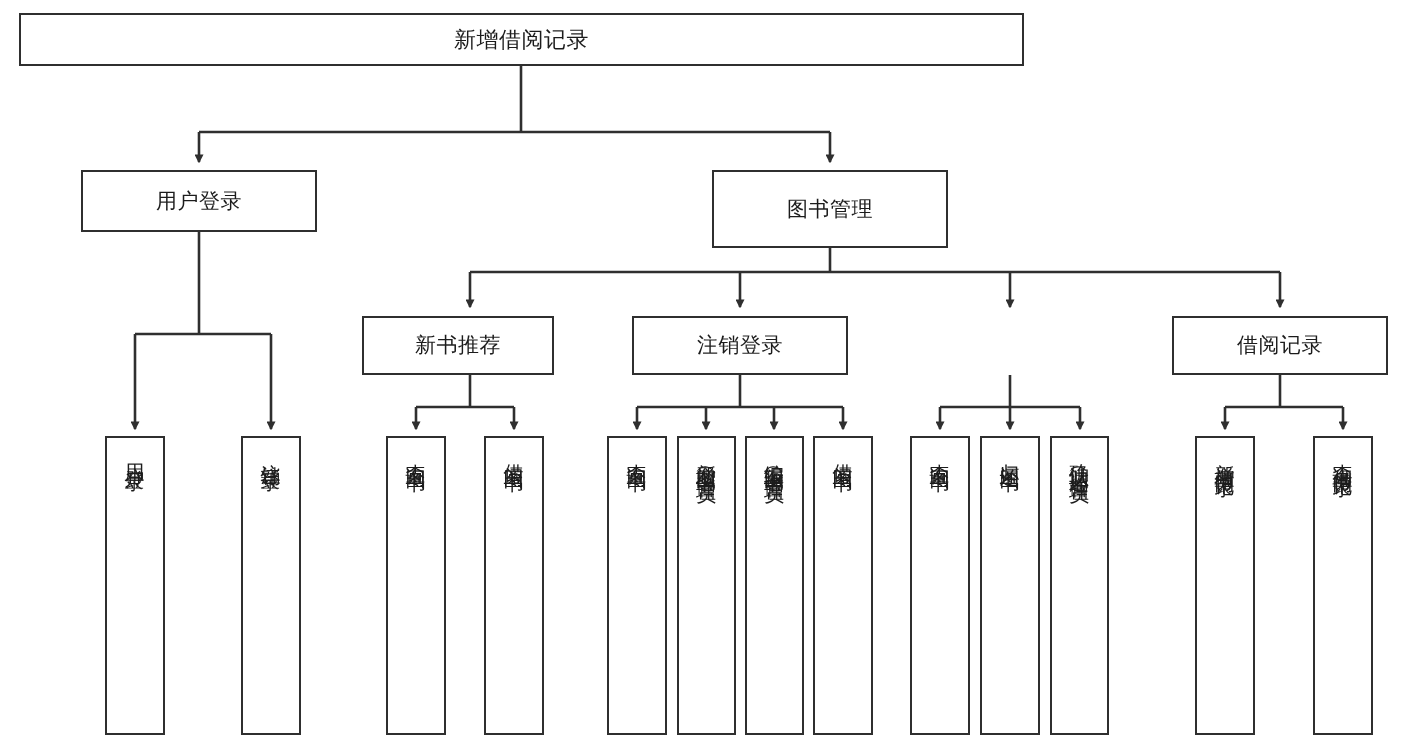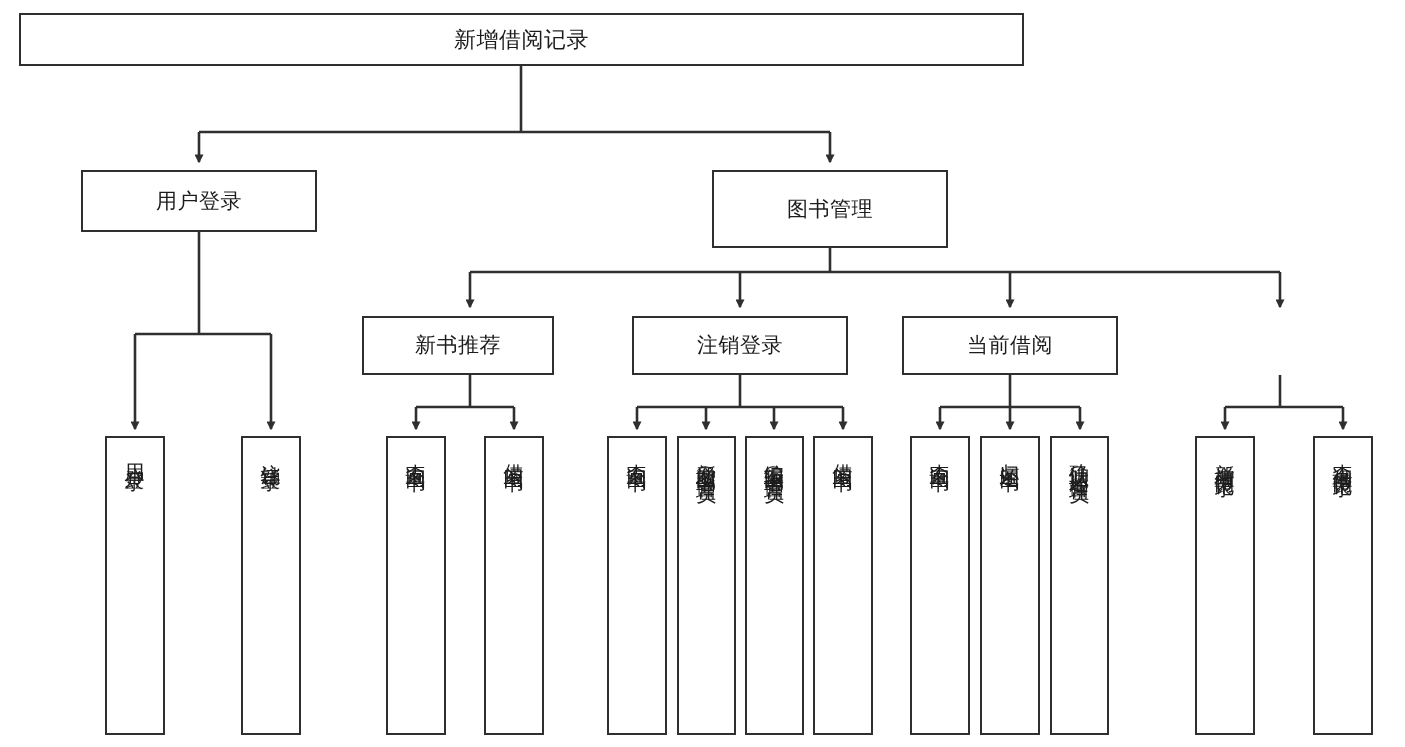--- a/index.html
+++ b/index.html
@@ -136,22 +136,22 @@
   <div class="node horizontal" style="left:712px; top:170px; width:236px; height:78px;">
     <span class="node-label">图书管理</span>
   </div>
 
   <div class="node horizontal" style="left:362px; top:316px; width:192px; height:59px;">
     <span class="node-label">新书推荐</span>
   </div>
   <div class="node horizontal" style="left:632px; top:316px; width:216px; height:59px;">
     <span class="node-label">注销登录</span>
   </div>
-  <div class="node horizontal" style="left:902px; top:316px; width:216px; height:59px;">
-    <span class="node-label">当前借阅</span>
+  <div class="node horizontal" style="left:1172px; top:316px; width:216px; height:59px;">
+    <span class="node-label">借阅记录</span>
   </div>
 
   <div class="node vertical" style="left:105px; top:436px; width:60px; height:299px;">
     <span class="node-label">用户登录</span>
   </div>
   <div class="node vertical" style="left:241px; top:436px; width:60px; height:299px;">
     <span class="node-label">注销登录</span>
   </div>
 
   <div class="node vertical" style="left:386px; top:436px; width:60px; height:299px;">

